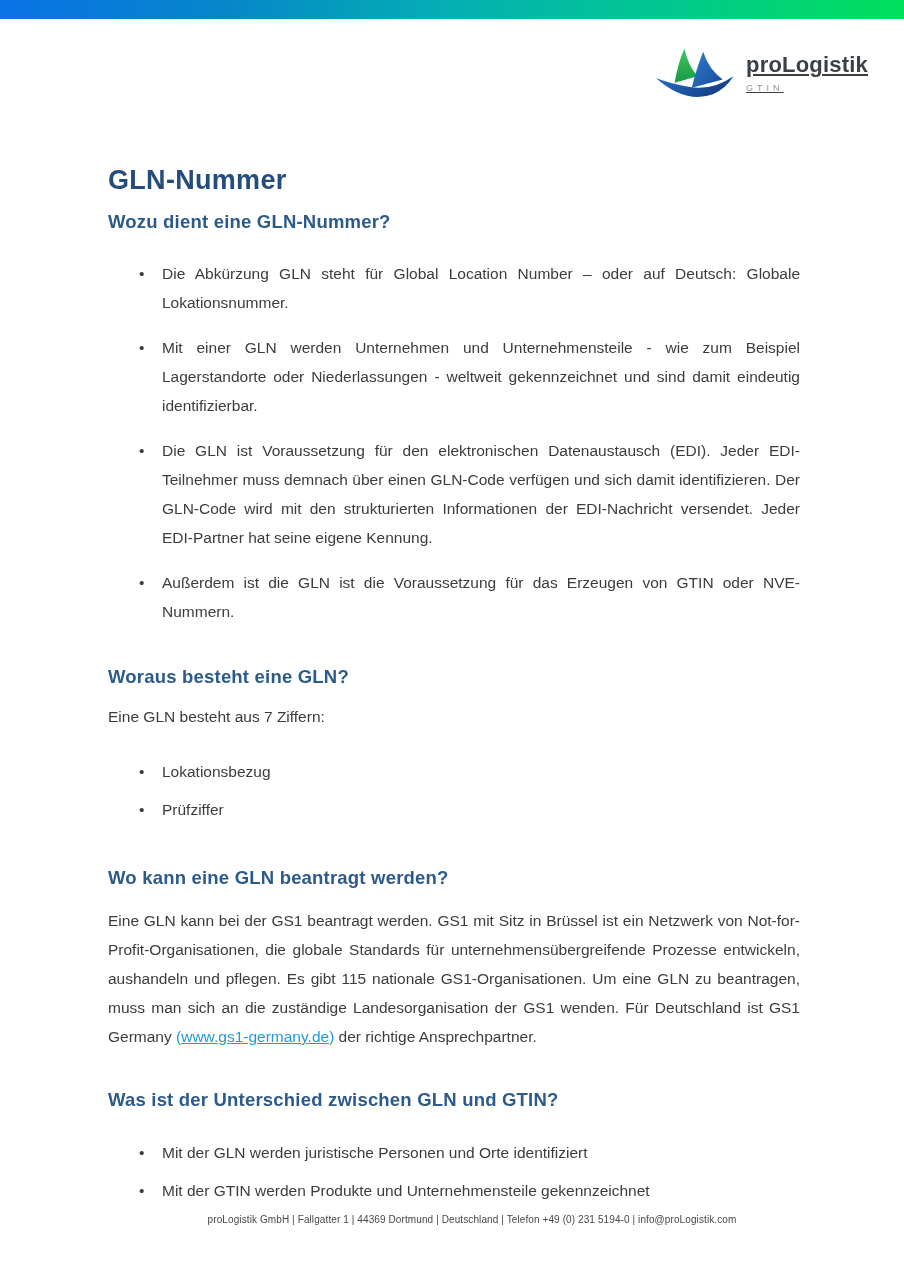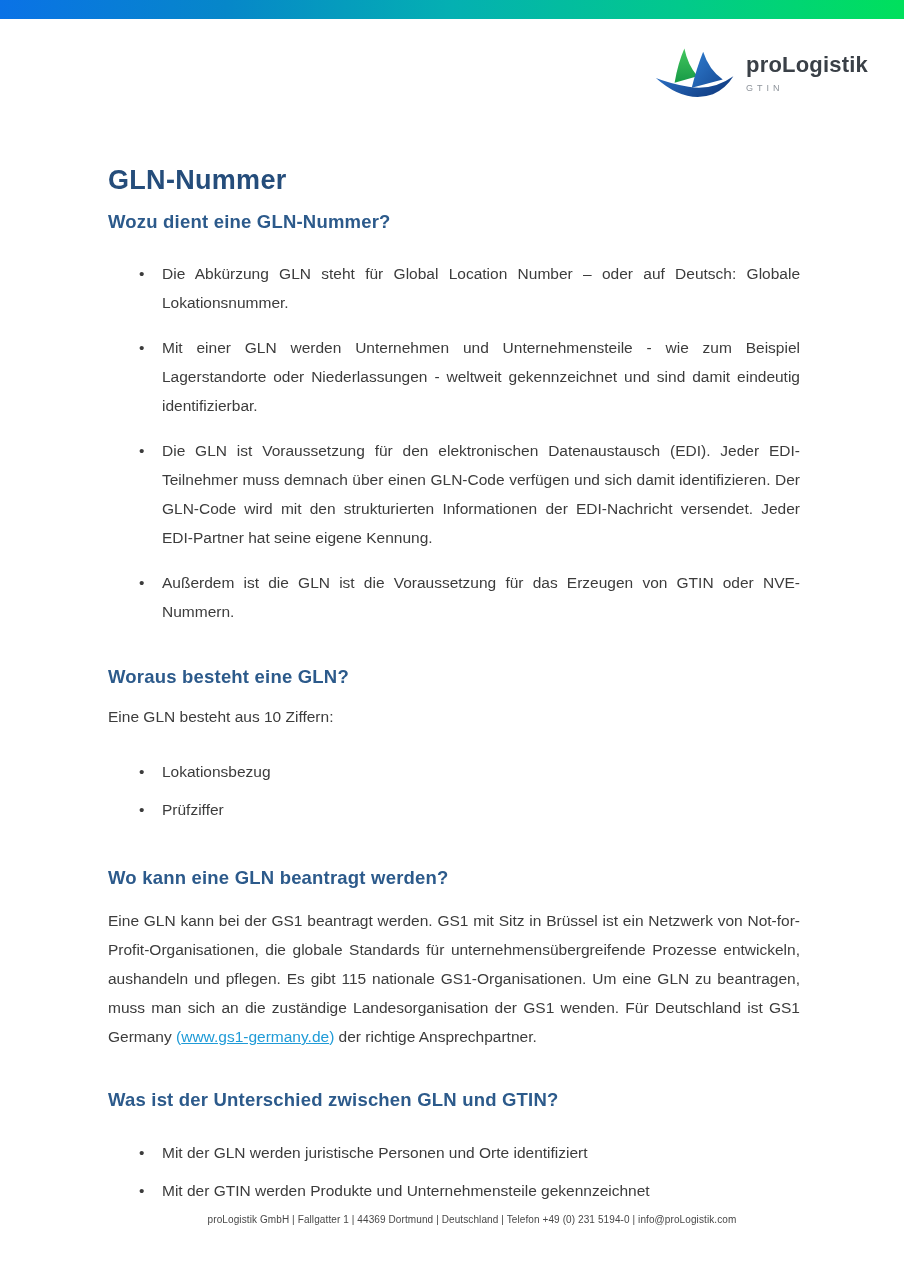--- a/index.html
+++ b/index.html
@@ -25,21 +25,21 @@
     display: flex;
     justify-content: flex-end;
     padding: 20px 36px 0 0;
     height: 88px;
   }
   .logo {
     display: flex;
     align-items: center;
     gap: 10px;
   }
-  .logo-text { display: flex; flex-direction: column; }
+  .logo-text { display: flex; flex-direction: column; text-decoration: underline; }
   .brand-name {
     font-size: 22px;
     font-weight: 700;
     color: #3a4047;
     letter-spacing: 0.2px;
     line-height: 1.1;
   }
   .brand-sub {
     font-size: 9px;
     font-weight: 400;
@@ -169,21 +169,21 @@
 
   <h2 class="section-heading h2-1">Wozu dient eine GLN-Nummer?</h2>
   <ul class="bullets spaced body-text">
     <li>Die Abkürzung GLN steht für Global Location Number – oder auf Deutsch: Globale Lokationsnummer.</li>
     <li>Mit einer GLN werden Unternehmen und Unternehmensteile - wie zum Beispiel Lagerstandorte oder Niederlassungen - weltweit gekennzeichnet und sind damit eindeutig identifizierbar.</li>
     <li>Die GLN ist Voraussetzung für den elektronischen Datenaustausch (EDI). Jeder EDI-Teilnehmer muss demnach über einen GLN-Code verfügen und sich damit identifizieren. Der GLN-Code wird mit den strukturierten Informationen der EDI-Nachricht versendet. Jeder EDI-Partner hat seine eigene Kennung.</li>
     <li>Außerdem ist die GLN ist die Voraussetzung für das Erzeugen von GTIN oder NVE-Nummern.</li>
   </ul>
 
   <h2 class="section-heading h2-2">Woraus besteht eine GLN?</h2>
-  <p class="body-text intro-line">Eine GLN besteht aus 10 Ziffern:</p>
+  <p class="body-text intro-line">Eine GLN besteht aus 7 Ziffern:</p>
   <ul class="bullets single body-text">
     <li>Lokationsbezug</li>
     <li>Prüfziffer</li>
   </ul>
 
   <h2 class="section-heading h2-3">Wo kann eine GLN beantragt werden?</h2>
   <p class="body-text paragraph"><span>Eine GLN kann bei der GS1 beantragt werden. GS1 mit Sitz in Brüssel ist ein Netzwerk von Not-for-Profit-Organisationen, die globale Standards für unternehmensübergreifende Prozesse entwickeln, aushandeln und pflegen. Es gibt 115 nationale GS1-Organisationen. Um eine GLN zu beantragen, muss man sich an die zuständige Landesorganisation der GS1 wenden. Für Deutschland ist GS1 Germany </span><span class="paren">(</span><a class="inline-link">www.gs1-germany.de</a><span class="paren">)</span><span> der richtige Ansprechpartner.</span></p>
 
   <h2 class="section-heading h2-4">Was ist der Unterschied zwischen GLN und GTIN?</h2>
   <ul class="bullets single body-text" style="margin-top:27px;">

